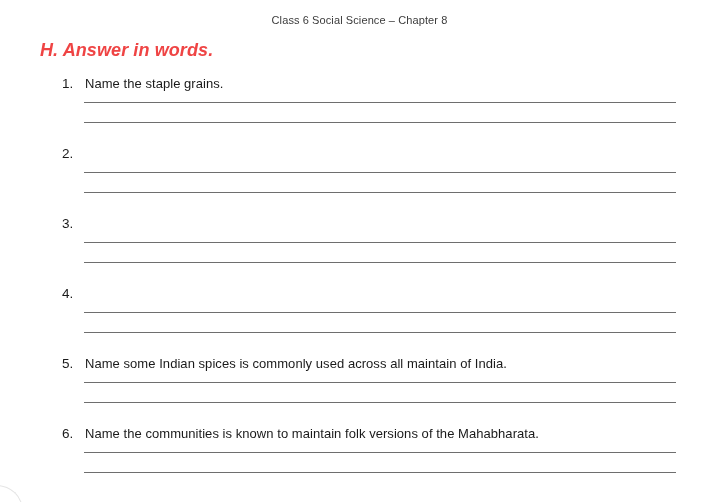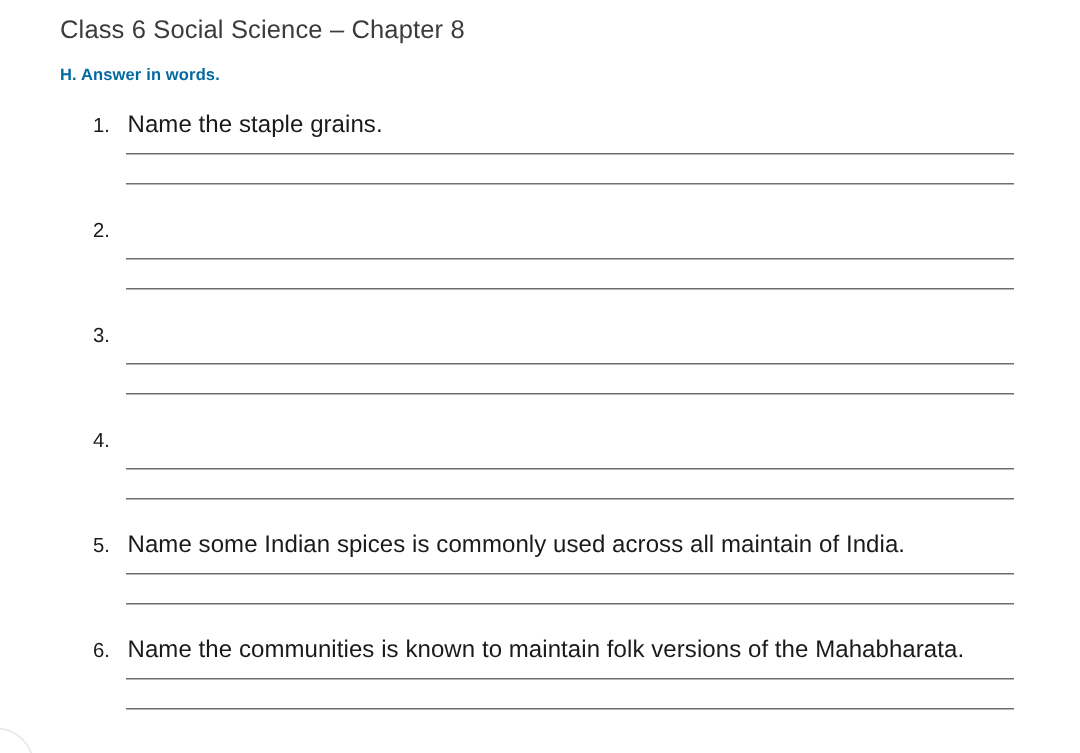--- a/index.html
+++ b/index.html
@@ -22,38 +22,39 @@
     inset: 0;
     background: #ffffff;
   }
 
   
   .doc-header {
     position: absolute;
     top: 13px;
     left: 40px;
     right: 41px;
-    text-align: left;
-    font-size: 17px;
+    text-align: center;
+    font-size: 11px;
     line-height: 14px;
     color: #3b3b3b;
     letter-spacing: 0.1px;
     white-space: nowrap;
   }
 
   
   .section-heading {
     position: absolute;
     top: 41px;
     left: 40px;
-    font-size: 11px;
+    font-size: 18px;
     font-weight: bold;
     line-height: 18px;
-    color: #0369a1;
+    color: #ef4444;
     letter-spacing: 0.1px;
+    font-style: italic;
   }
 
   
   .question-list {
     position: absolute;
     top: 74px;
     left: 0;
     right: 0;
   }
 
@@ -70,21 +71,21 @@
 
   .question-number {
     width: 23px;
     flex: 0 0 23px;
     font-size: 13.5px;
     line-height: 19px;
     color: #1a1a1a;
   }
 
   .question-text {
-    font-size: 16px;
+    font-size: 13px;
     line-height: 19px;
     color: #1a1a1a;
     letter-spacing: 0.05px;
     white-space: nowrap;
   }
 
   .answer-lines {
     position: absolute;
     left: 84px;
     width: 592px;

